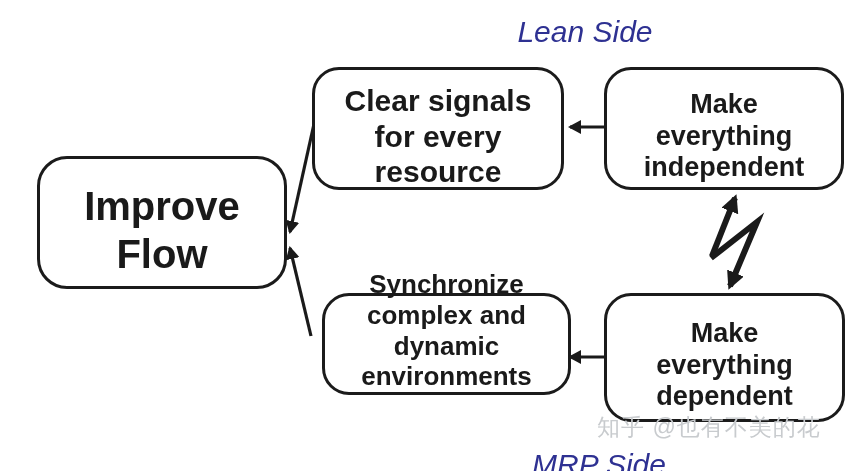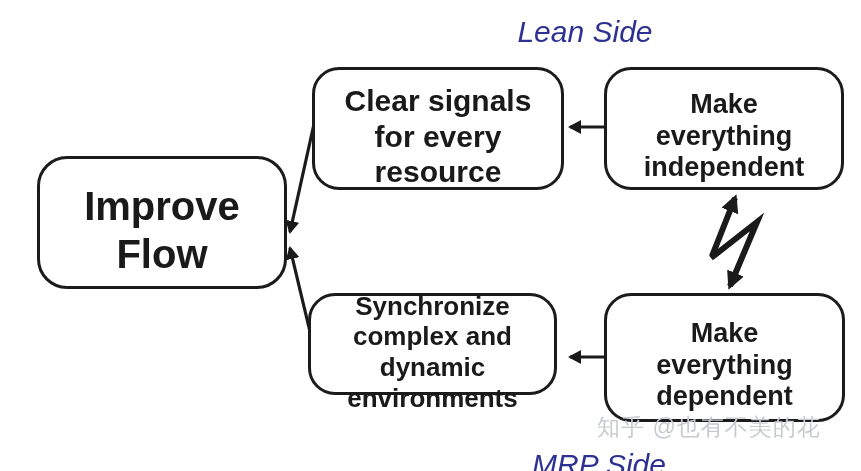--- a/index.html
+++ b/index.html
@@ -23,21 +23,21 @@
     display:flex;align-items:center;justify-content:center;
     text-align:center;
     box-sizing:border-box;
     color:#1a1a1a;
     font-weight:bold;
   }
   .node-label{white-space:pre-line;line-height:1.18;margin-top:16px;}
   #improve-flow{left:37px;top:156px;width:250px;height:133px;font-size:40px;border-radius:30px;}
   #clear-signals{left:312px;top:67px;width:252px;height:123px;font-size:30px;}
   #make-independent{left:604px;top:67px;width:240px;height:123px;font-size:27px;}
-  #synchronize{left:308px;top:293px;width:249px;height:102px;font-size:26px;}
+  #synchronize{left:322px;top:293px;width:249px;height:102px;font-size:26px;align-items:flex-end;}
   #make-dependent{left:604px;top:293px;width:241px;height:129px;font-size:27px;}
   .side-label{
     position:absolute;z-index:3;
     width:310px;text-align:center;
     font-size:30px;font-weight:normal;font-style:italic;
   }
   #lean-side{left:430px;top:15px;}
   #mrp-side{left:444px;top:436px;margin-top:12px;}
   .watermark{
     position:absolute;z-index:3;

